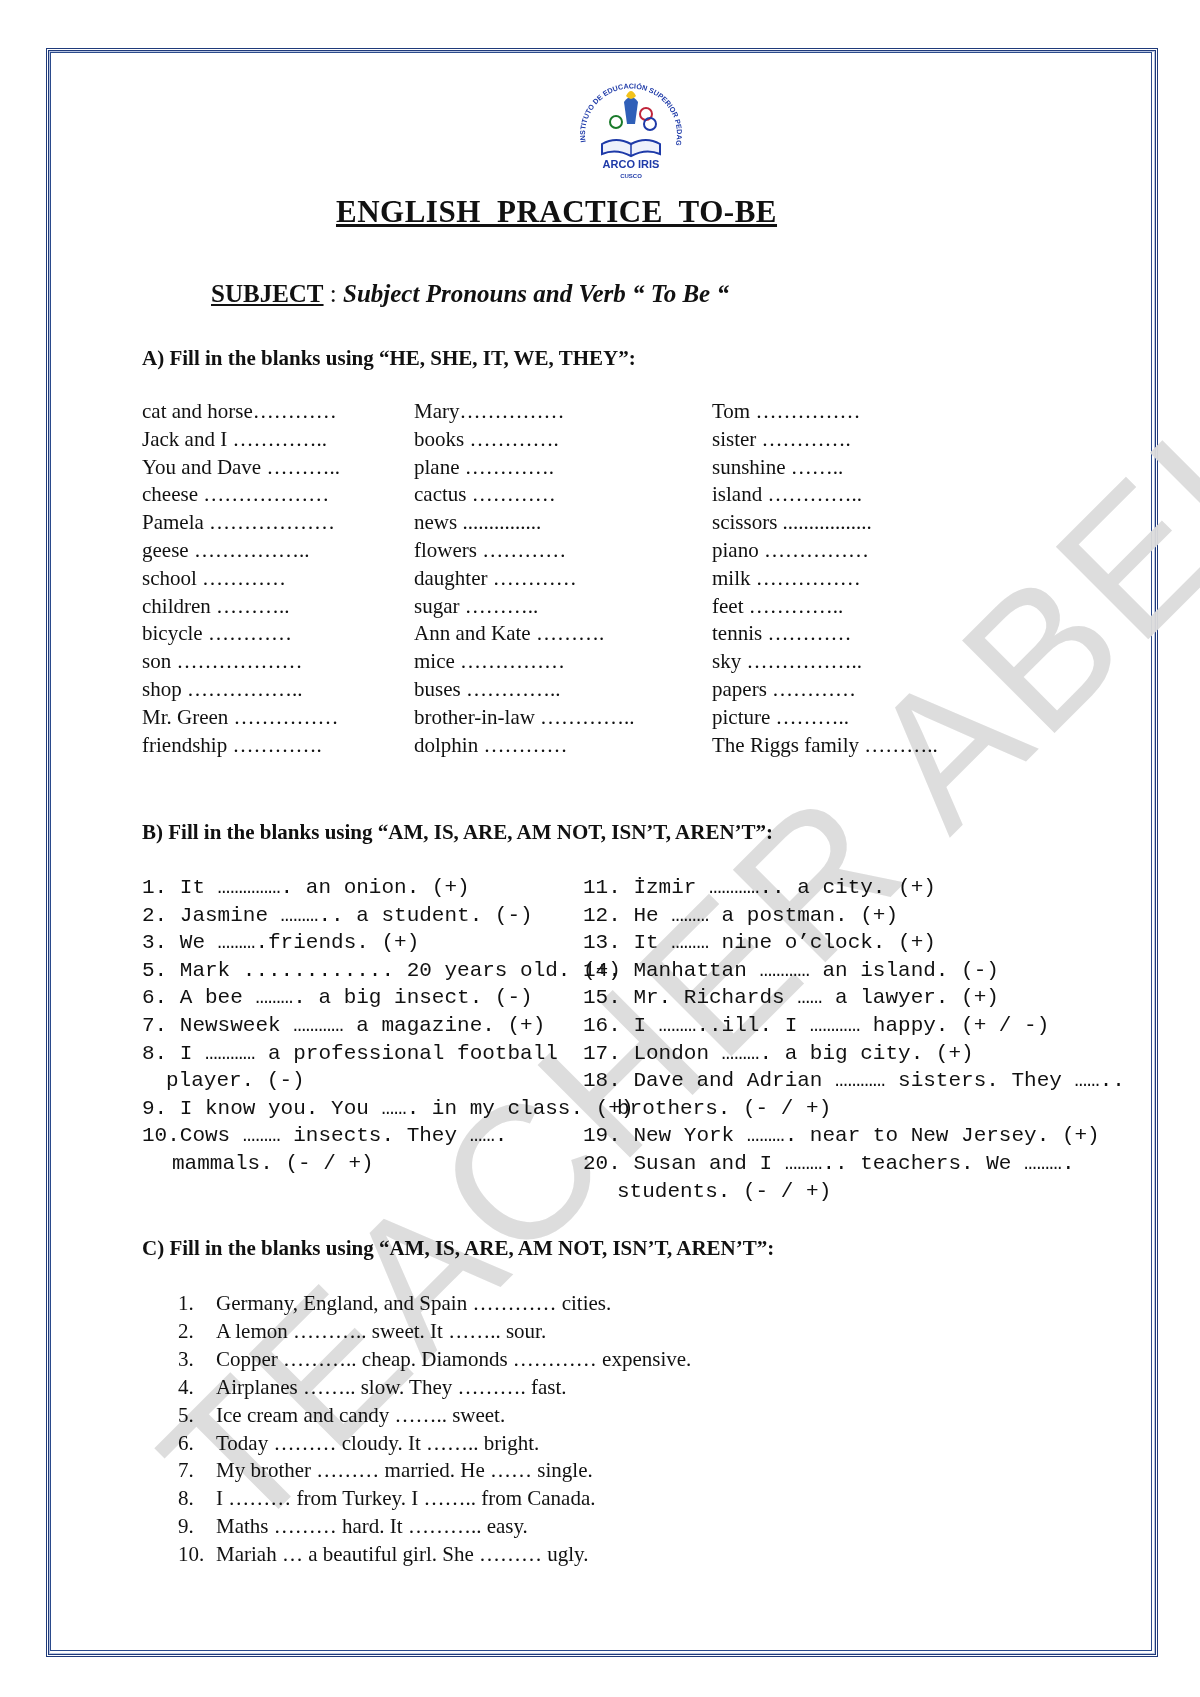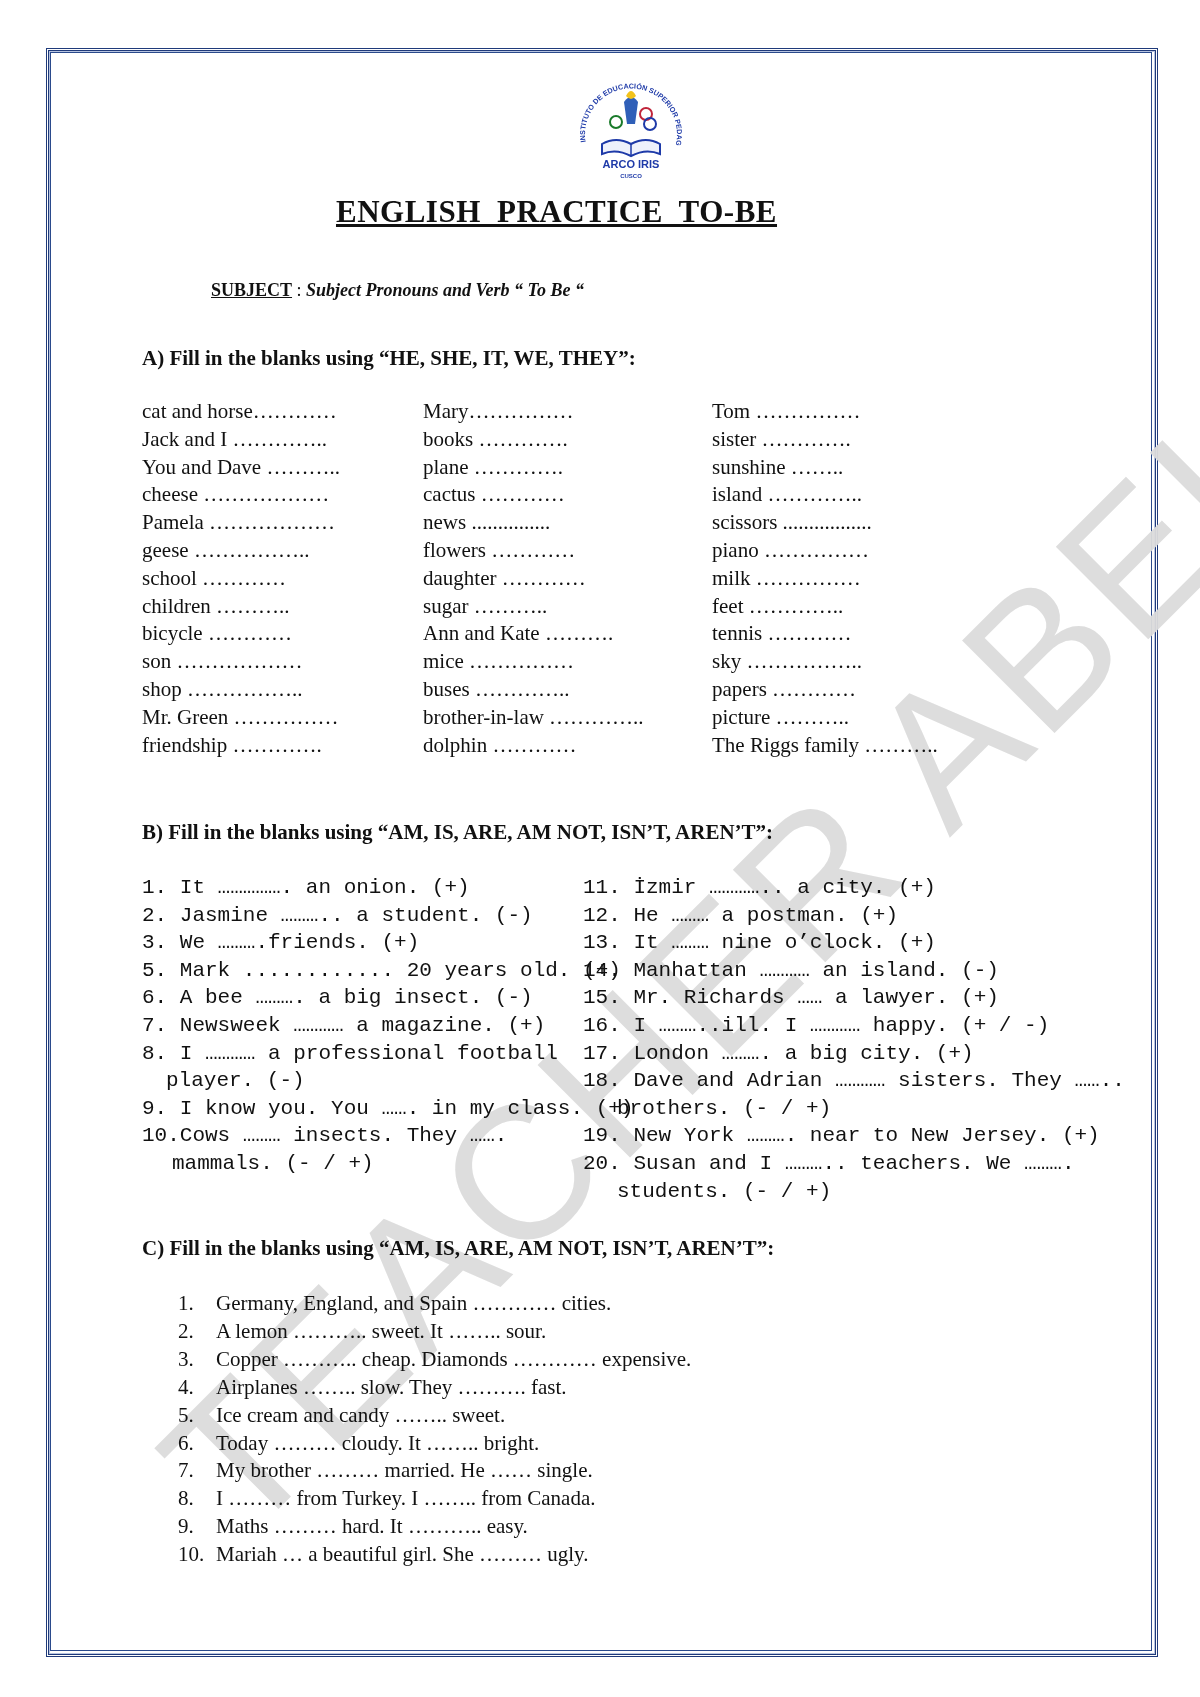--- a/index.html
+++ b/index.html
@@ -17,21 +17,21 @@
   .watermark { left: 120px; top: 1420px; }
 
   .content { position: absolute; left: 0; top: 0; width: 1200px; height: 1697px; z-index: 1; }
 
   .logo { position: absolute; left: 572px; top: 82px; width: 118px; height: 100px; }
 
   .title { position: absolute; left: 0; width: 1113px; top: 194px; text-align: center;
     font-size: 31px; font-weight: bold; text-decoration: underline; letter-spacing: 0.5px; }
   .title span { word-spacing: 8px; }
 
-  .subject { position: absolute; left: 211px; top: 280px; font-size: 18px; }
+  .subject { position: absolute; left: 211px; top: 280px; font-size: 25px; }
   .subject .label { font-weight: bold; text-decoration: underline; }
   .subject .val { font-style: italic; font-weight: bold; }
 
   .section-heading { position: absolute; left: 142px; font-size: 21px; font-weight: bold; }
 
   .grid-a { position: absolute; left: 142px; top: 398px; width: 900px; }
   .col { position: absolute; top: 0; }
   .col .item { font-size: 21px; height: 27.8px; line-height: 27.8px; white-space: nowrap; }
 
   .list-b { position: absolute; top: 874px; font-size: 21px; font-family: Liberation Mono, monospace; }
@@ -88,21 +88,21 @@
       <div class="item">Pamela ………………</div>
       <div class="item">geese ……………..</div>
       <div class="item">school …………</div>
       <div class="item">children ………..</div>
       <div class="item">bicycle …………</div>
       <div class="item">son ………………</div>
       <div class="item">shop ……………..</div>
       <div class="item">Mr. Green ……………</div>
       <div class="item">friendship ………….</div>
     </div>
-    <div class="col" style="left:281px;">
+    <div class="col" style="left:272px;">
       <div class="item">Mary……………</div>
       <div class="item">books ………….</div>
       <div class="item">plane ………….</div>
       <div class="item">cactus …………</div>
       <div class="item">news ...............</div>
       <div class="item">flowers …………</div>
       <div class="item">daughter …………</div>
       <div class="item">sugar ………..</div>
       <div class="item">Ann and Kate ……….</div>
       <div class="item">mice ……………</div>

